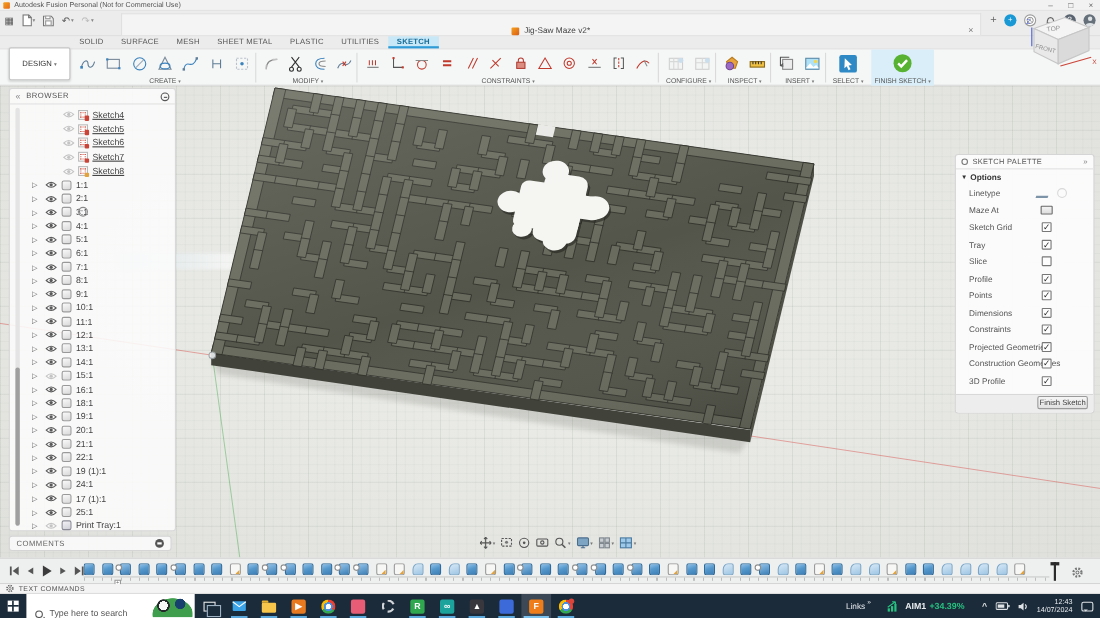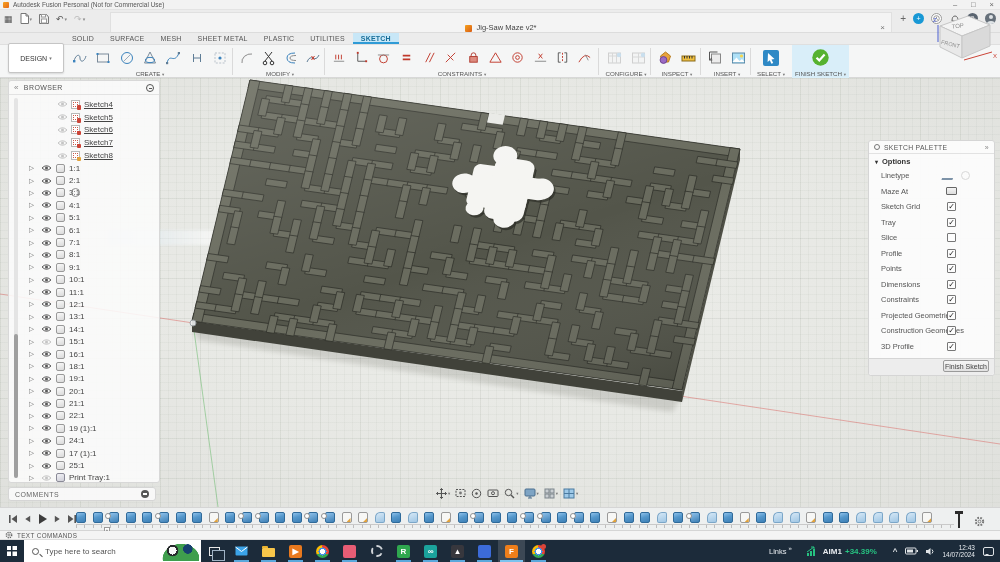--- a/index.html
+++ b/index.html
@@ -126,21 +126,21 @@
   #tl-gear{position:absolute;left:974px;top:5px;}
   #tl-expand{position:absolute;left:104px;top:19px;width:6px;height:6px;border:1px solid #999;background:#fff;font-size:5px;line-height:5px;text-align:center;color:#666;}
 
   
   #textcmd{position:absolute;top:531px;left:0;right:0;height:9px;background:#f4f4f4;border-bottom:1px solid #ddd;display:flex;align-items:center;padding-left:5px;font-size:6.3px;color:#555;letter-spacing:.4px;gap:4px;}
 
   
   #taskbar{position:absolute;top:540px;left:0;right:0;height:22px;background:#1c2b3a;display:flex;align-items:center;}
   #start-btn{width:24px;height:22px;display:flex;align-items:center;justify-content:center;}
   #start-glyph{width:10px;height:10px;background:linear-gradient(#1c2b3a,#1c2b3a) center/1.5px 100% no-repeat,linear-gradient(#1c2b3a,#1c2b3a) center/100% 1.5px no-repeat,#fff;}
-  #searchbox{width:177px;height:22px;background:#fff;display:flex;align-items:center;position:relative;}
+  #searchbox{width:153px;height:22px;background:#fff;display:flex;align-items:flex-end;position:relative;}
   #search-glass{width:7px;height:7px;border:1.2px solid #555;border-radius:50%;margin-left:8px;position:relative;flex:none;}
   #search-glass::after{content:"";position:absolute;left:6px;top:6px;width:4px;height:1.2px;background:#555;transform:rotate(45deg);}
   #search-text{font-size:8px;color:#555;margin-left:6px;white-space:nowrap;}
   #search-art{position:absolute;right:2px;top:1px;width:40px;height:20px;background:radial-gradient(circle at 72% 40%,#17406e 0 4.5px,transparent 5px),radial-gradient(circle at 34% 48%,#f7f7f7 0 4px,#26292b 4px 5.5px,transparent 6px),radial-gradient(ellipse at 55% 88%,#3f9e4d 0 58%,transparent 60%);}
   .tslot{width:27px;height:22px;display:flex;align-items:center;justify-content:center;position:relative;flex:none;}
   .tslot.running::after{content:"";position:absolute;bottom:0;left:6px;right:6px;height:2px;background:#5aa8dc;}
   .tslot.active{background:rgba(255,255,255,.14);}
   .tslot.active::after{left:2px;right:2px;background:#7cc3ef;}
   .appsq{width:13px;height:13px;border-radius:2px;display:flex;align-items:center;justify-content:center;color:#fff;font-size:8px;font-weight:bold;}
   .chromeico{width:13px;height:13px;border-radius:50%;background:radial-gradient(circle,#fff 0 2.5px,transparent 2.6px),radial-gradient(circle,#4a90e2 0 4px,transparent 4.1px),conic-gradient(#ea4335 0 120deg,#34a853 120deg 240deg,#fbbc05 240deg 360deg);position:relative;}

